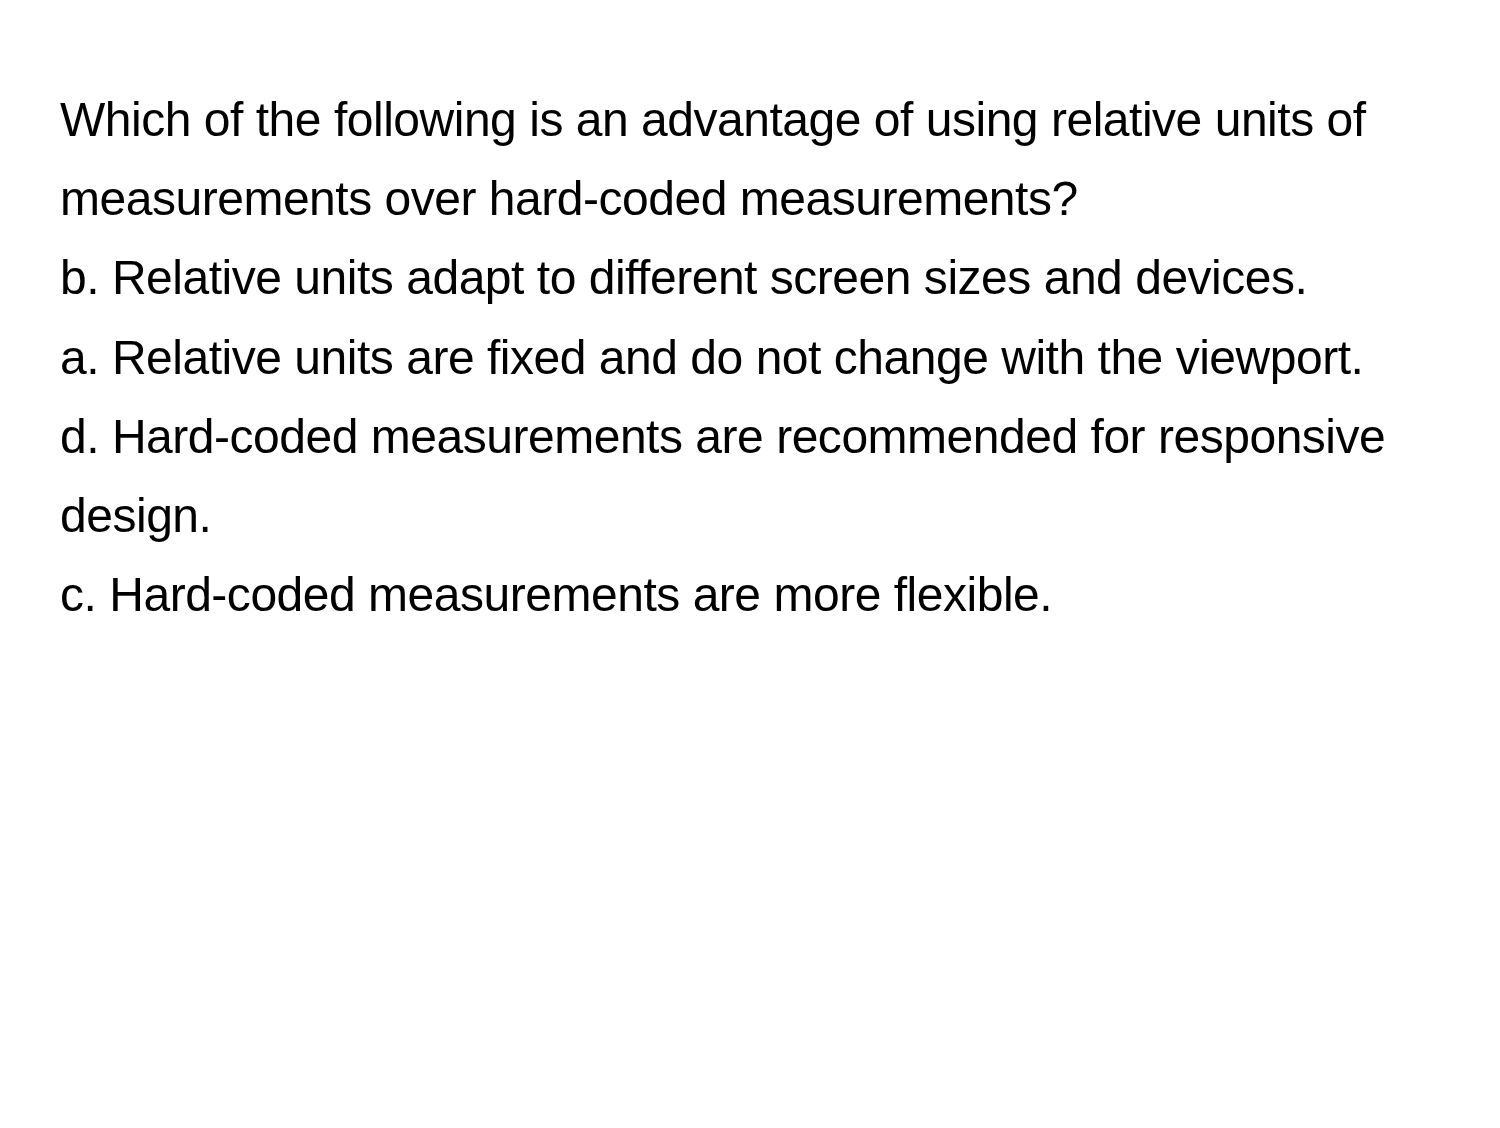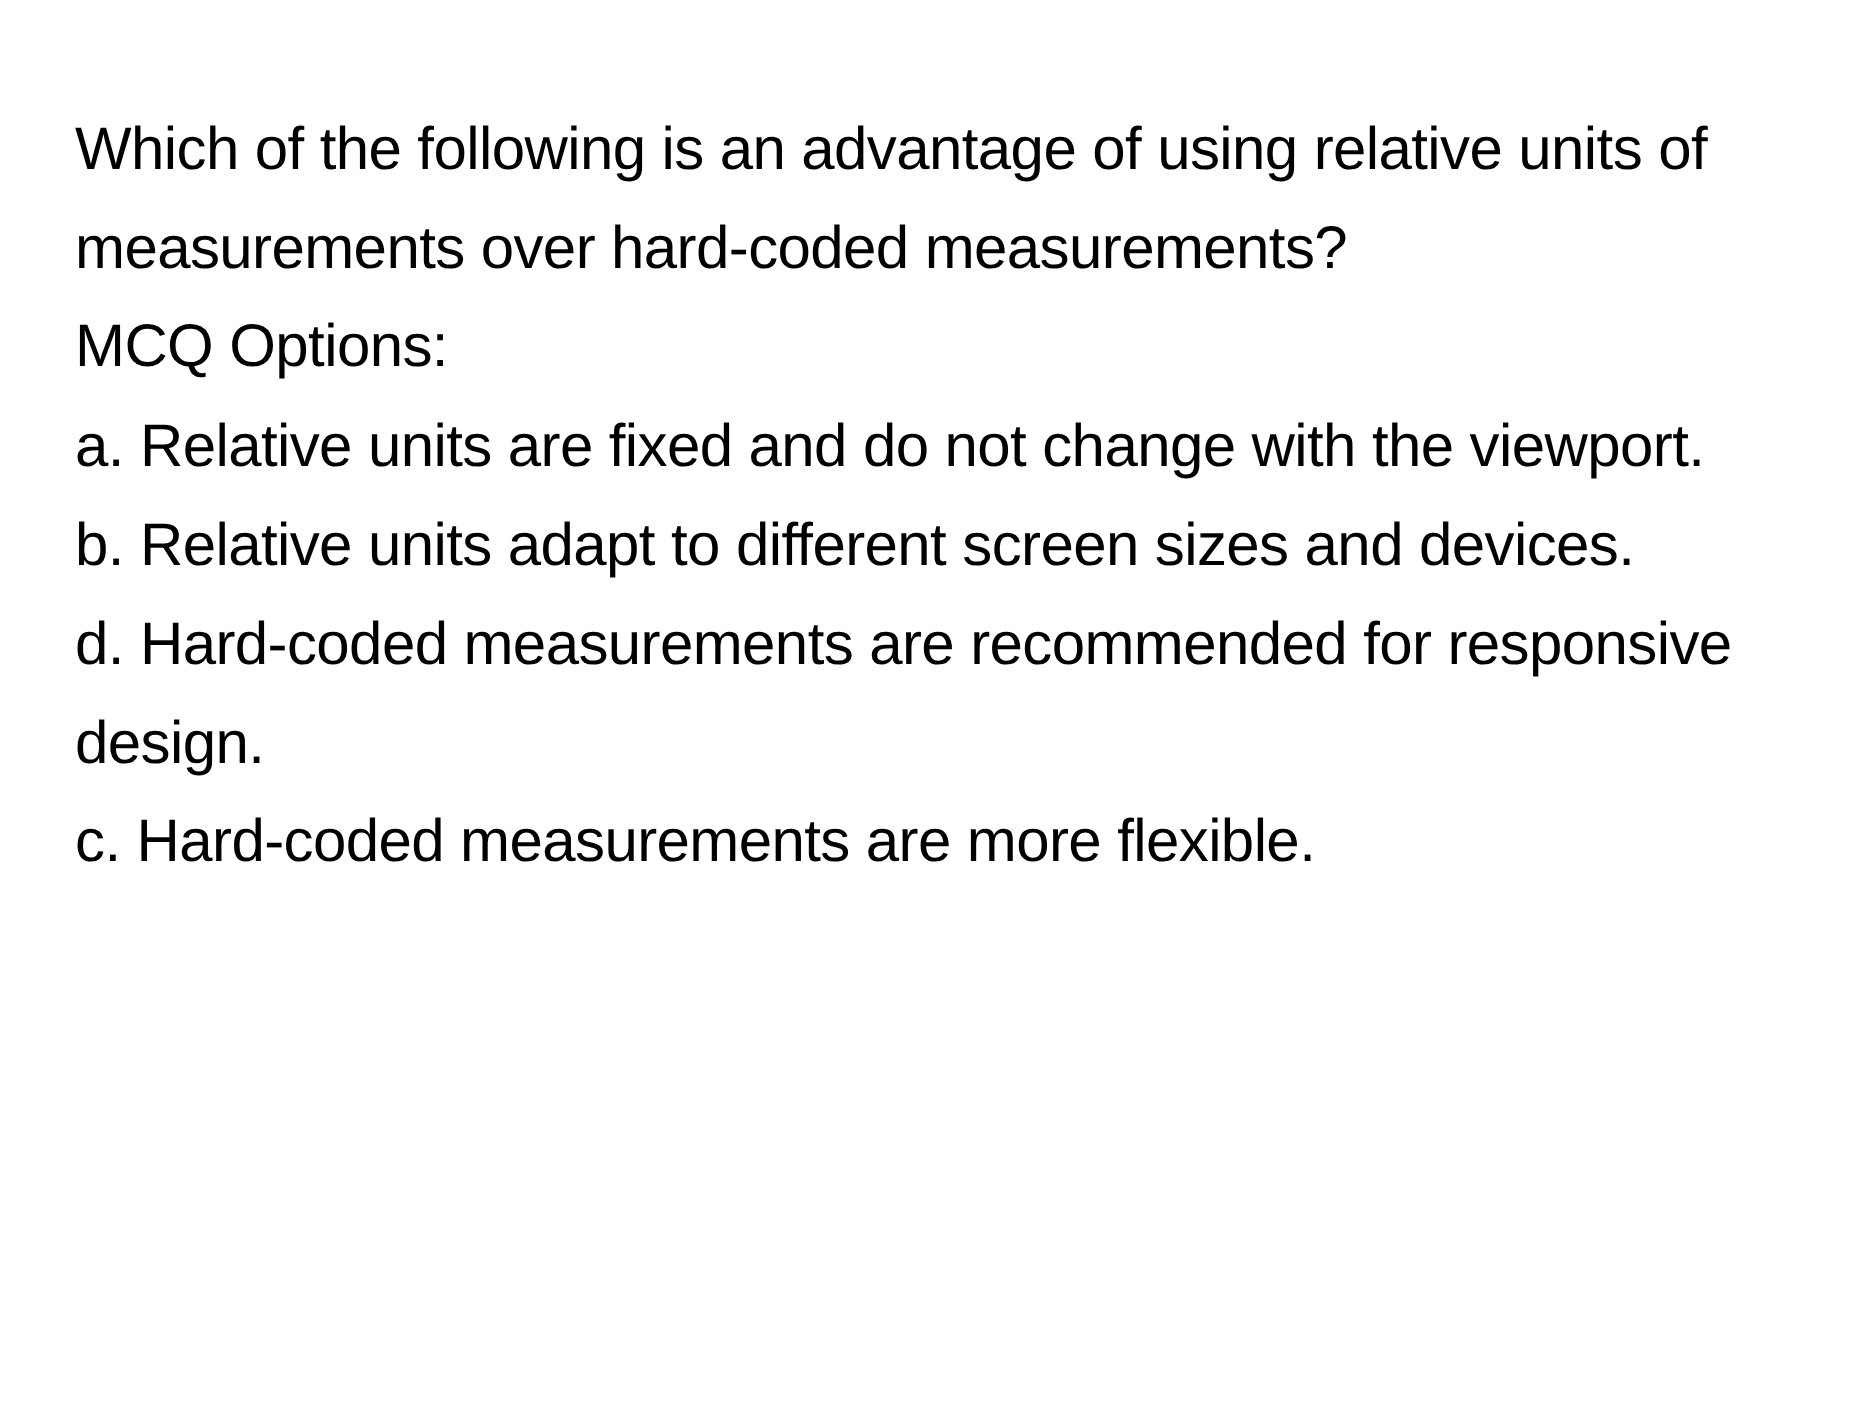--- a/index.html
+++ b/index.html
@@ -28,18 +28,17 @@
   }
   .option {
     margin-top: 0;
   }
 </style>
 </head>
 <body>
 
 <div class="content">
   <div class="question">Which of the following is an advantage of using relative units of measurements over hard-coded measurements?</div>
-  <div class="mcq-label">MCQ Options:</div>
+  <div class="option">b. Relative units adapt to different screen sizes and devices.</div>
   <div class="option">a. Relative units are fixed and do not change with the viewport.</div>
-  <div class="option">b. Relative units adapt to different screen sizes and devices.</div>
   <div class="option">d. Hard-coded measurements are recommended for responsive design.</div>
   <div class="option">c. Hard-coded measurements are more flexible.</div>
 </div>
 
 </body></html>

